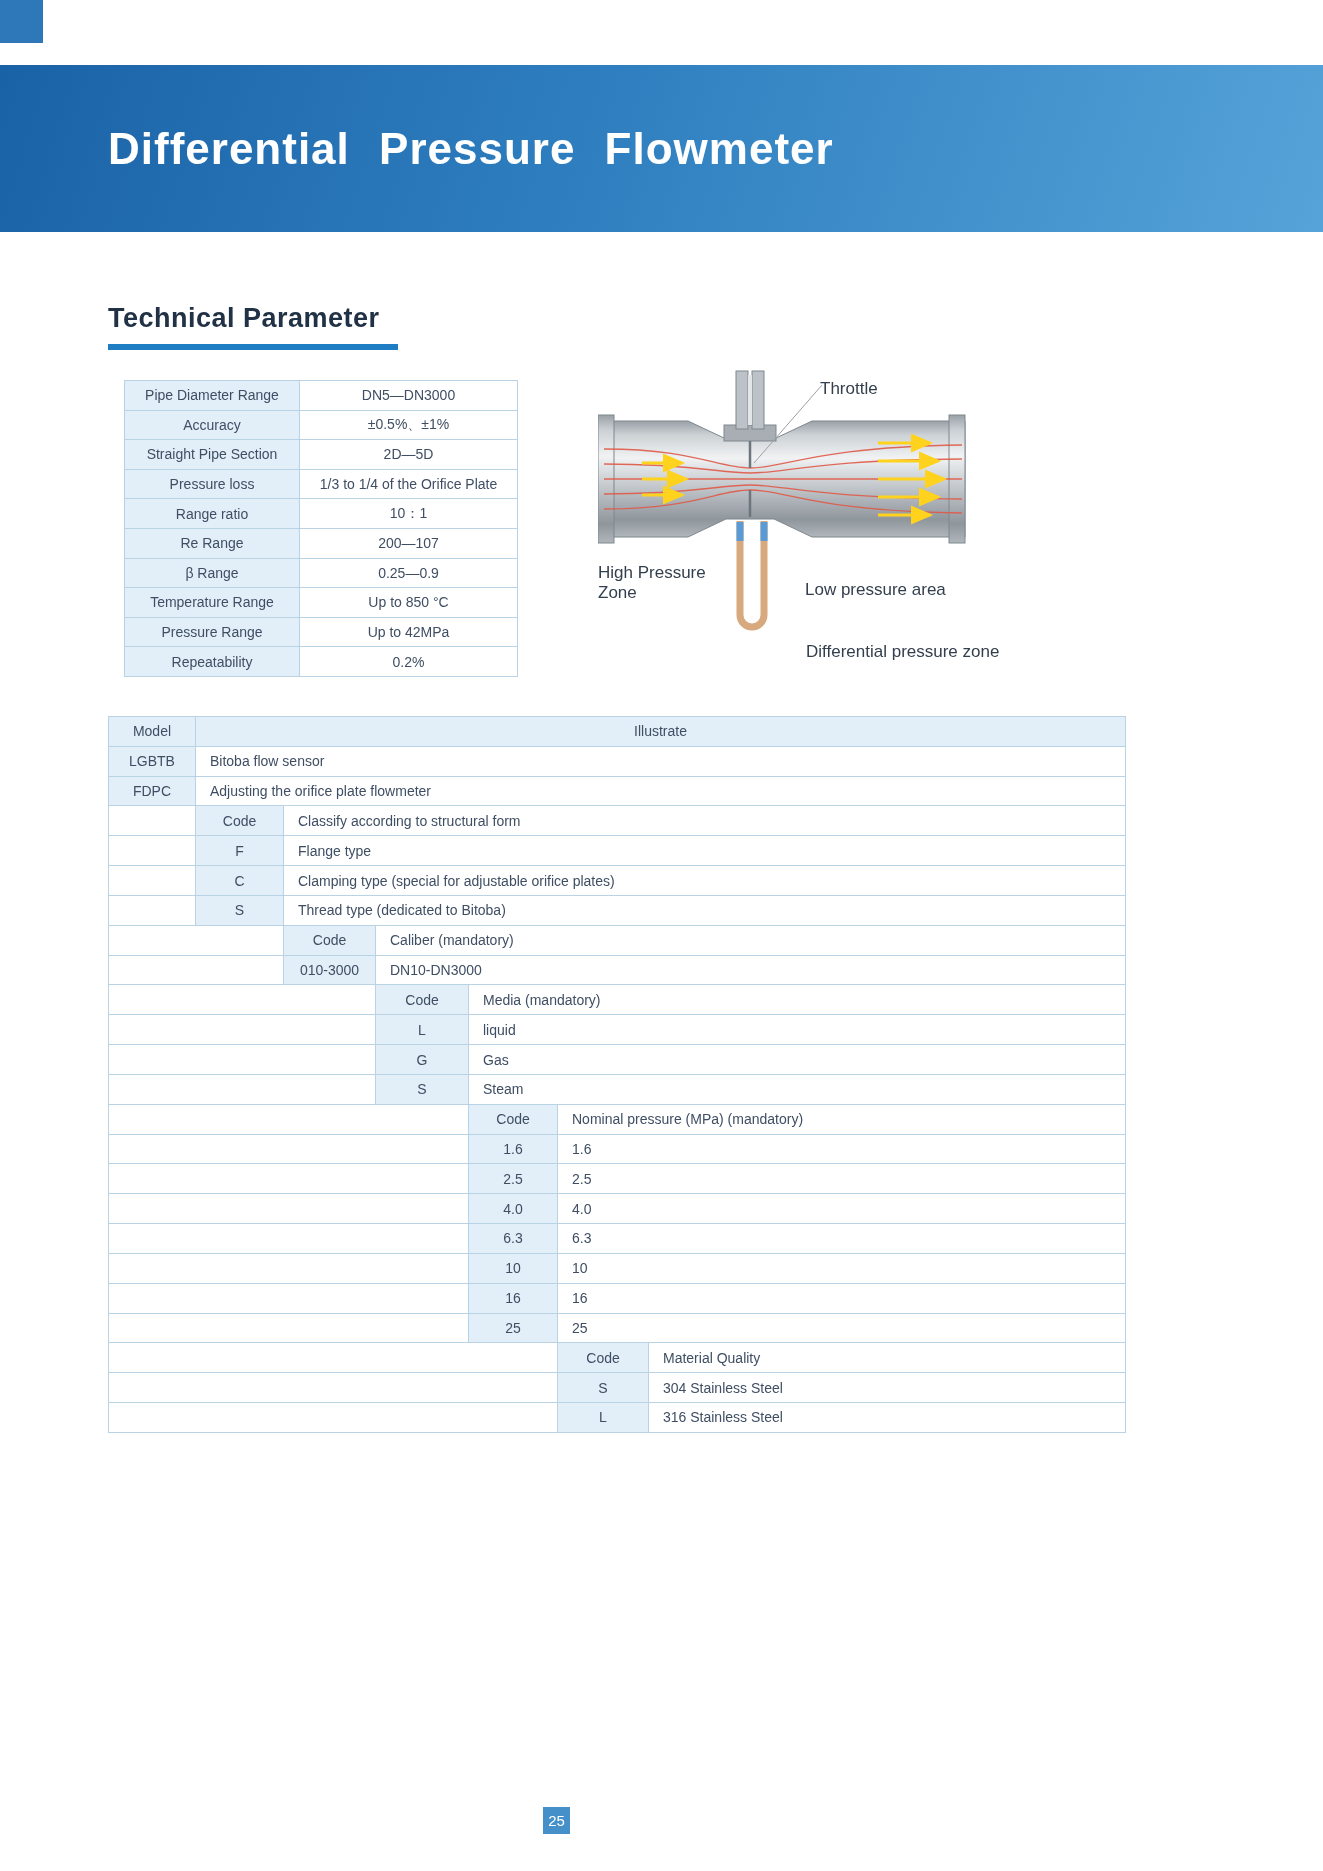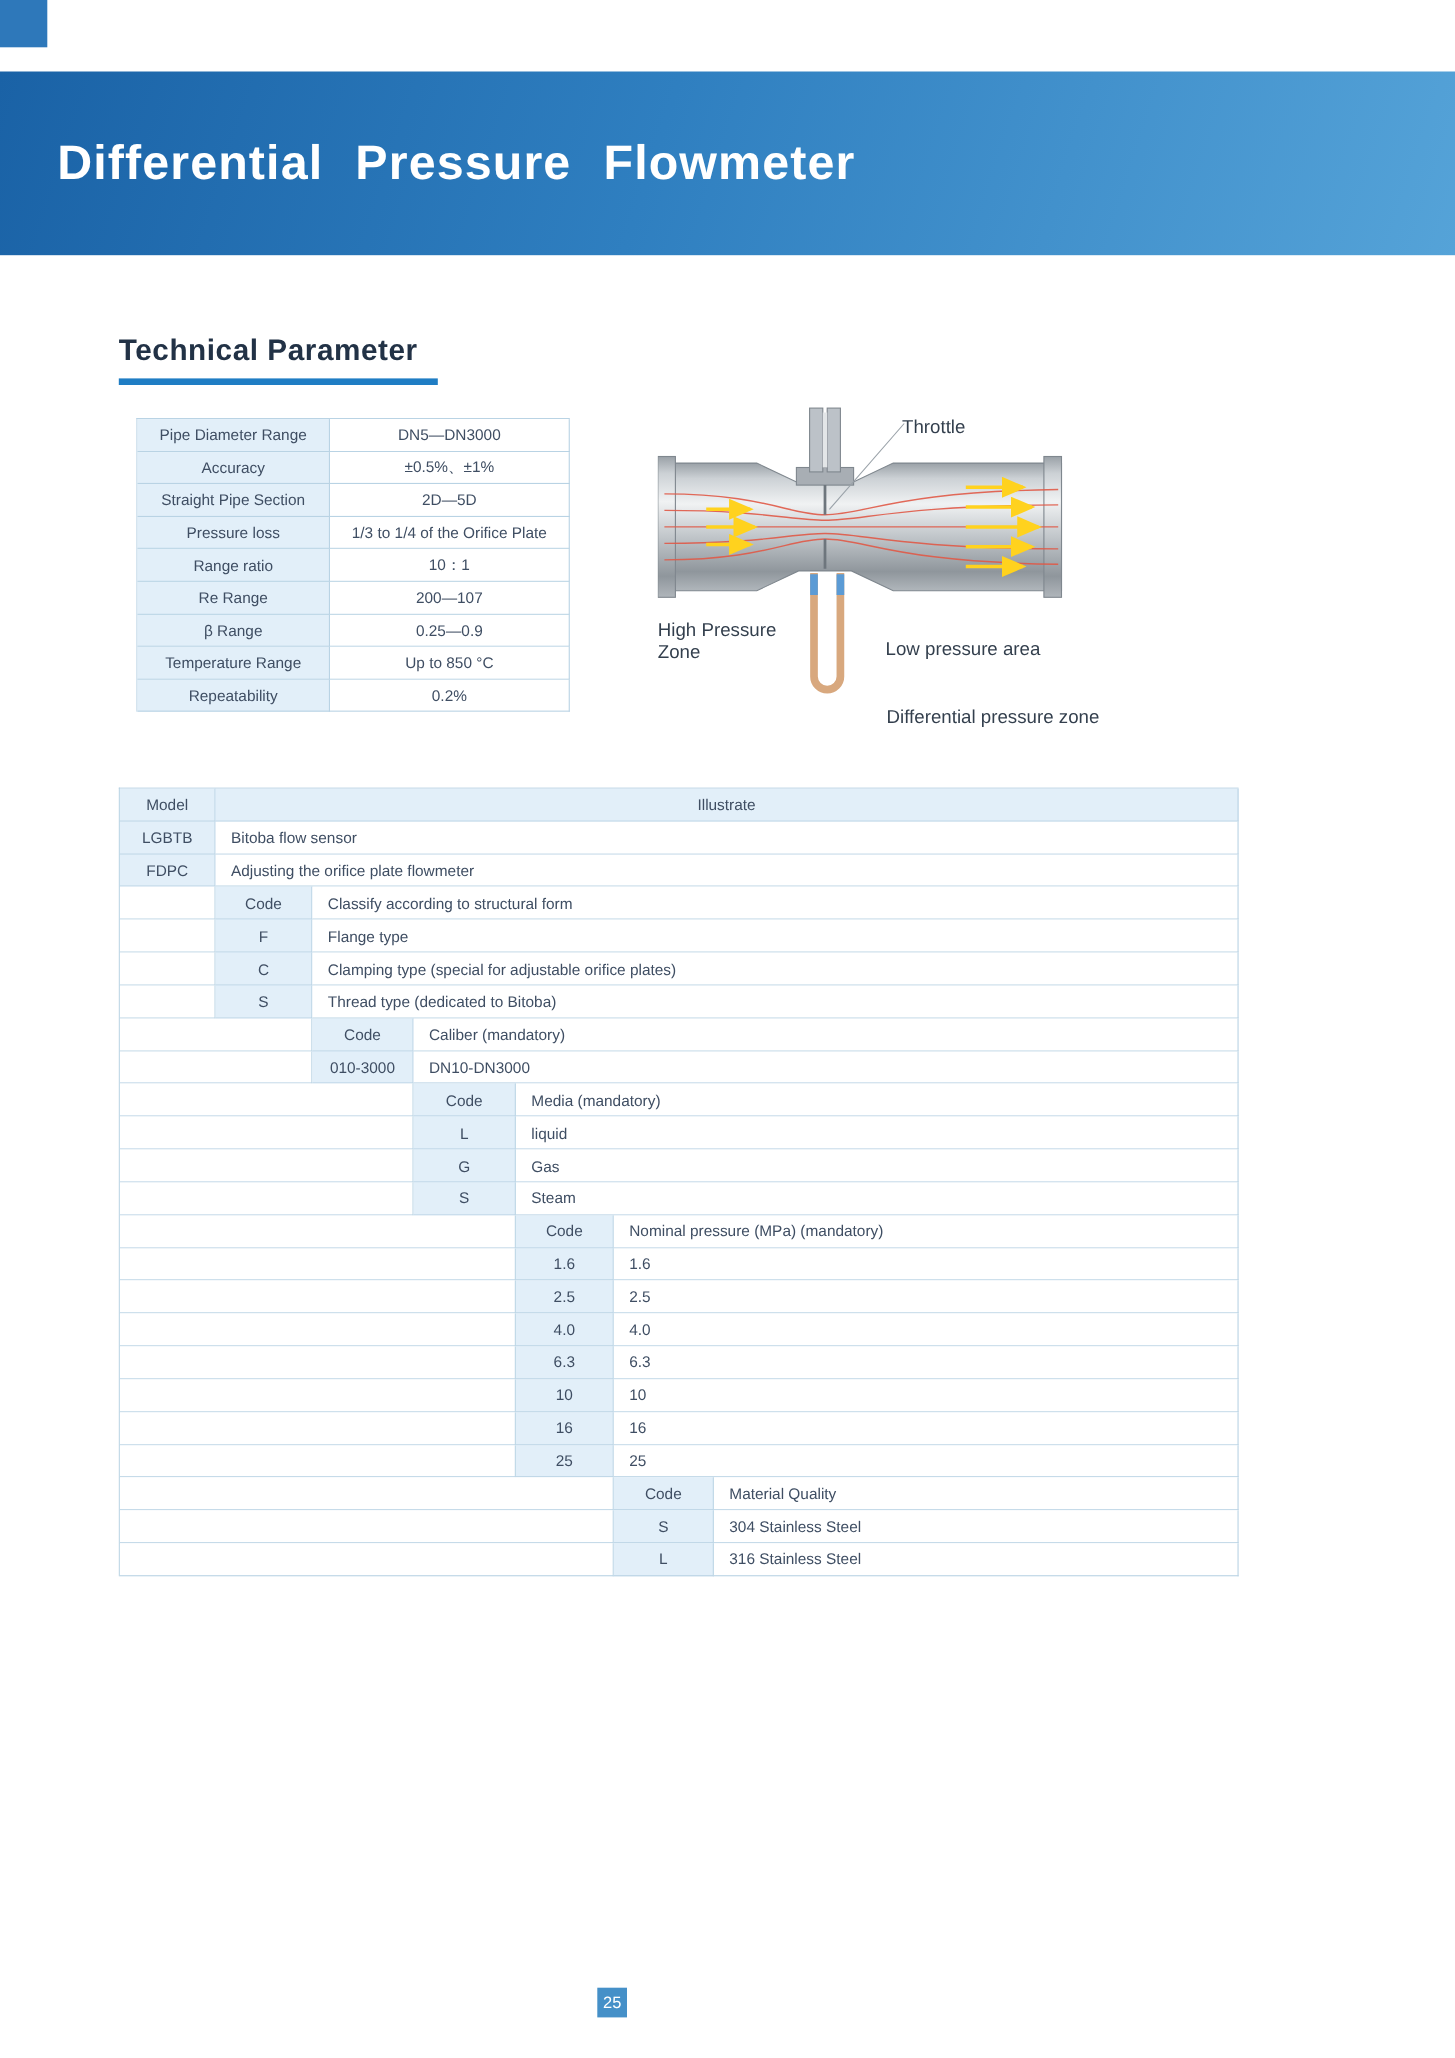--- a/index.html
+++ b/index.html
@@ -18,21 +18,21 @@
   }
 
   
   .banner {
     position:absolute; left:0; top:65px; width:1323px; height:167px;
     background:linear-gradient(108deg, var(--banner-dark,#1a62a6) 0%, var(--banner-mid,#2f7fc0) 45%, var(--banner-light,#55a3d8) 100%);
     display:flex; align-items:center;
   }
   .banner-title {
     color:#ffffff; font-size:44px; font-weight:700;
-    padding-left:52px; word-spacing:16px; letter-spacing:1px;
+    padding-left:108px; word-spacing:16px; letter-spacing:1px;
   }
 
   
   .section-title {
     position:absolute; left:108px; top:303px;
     font-size:27px; font-weight:700; color:var(--text-dark,#223246);
     letter-spacing:.5px;
   }
   .section-underline {
     position:absolute; left:108px; top:344px; width:290px; height:6px;
@@ -126,20 +126,24 @@
       <div class="spec-label">Re Range</div>
       <div class="spec-value">200—107</div>
     </div>
     <div class="spec-row">
       <div class="spec-label">β Range</div>
       <div class="spec-value">0.25—0.9</div>
     </div>
     <div class="spec-row">
       <div class="spec-label">Temperature Range</div>
       <div class="spec-value">Up to 850 °C</div>
+    </div>
+    <div class="spec-row">
+      <div class="spec-label">Pressure Range</div>
+      <div class="spec-value">Up to 42MPa</div>
     </div>
     <div class="spec-row">
       <div class="spec-label">Repeatability</div>
       <div class="spec-value">0.2%</div>
     </div>
   </div>
 
 <div class="diagram">
   <svg width="375" height="300" viewBox="0 0 375 300">
     <defs>

